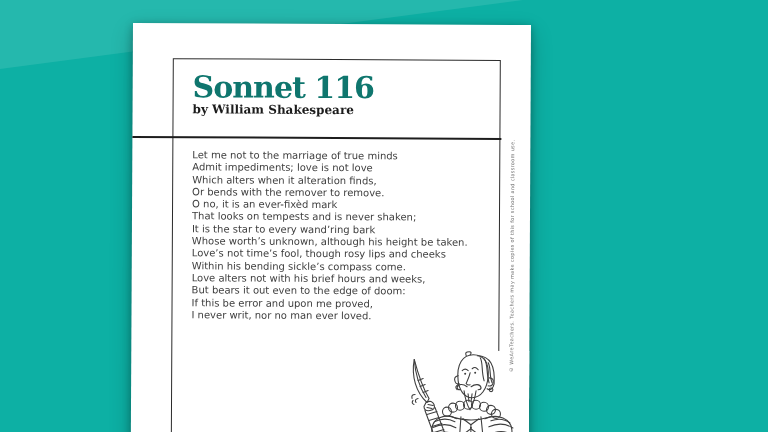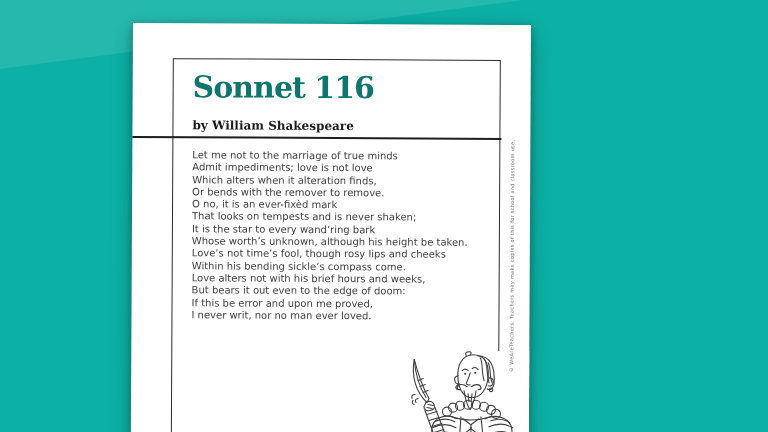--- a/index.html
+++ b/index.html
@@ -50,21 +50,21 @@
     font-size: 30px;
     line-height: 30px;
     letter-spacing: -1px;
     color: #0f766e;
   }
   .byline {
     font-family: "DejaVu Serif", "Liberation Serif", serif;
     font-weight: 700;
     font-size: 12px;
     line-height: 14px;
-    margin-top: 16px;
+    margin-top: 0;
     color: #1b1b1b;
   }
   .divider-rule {
     position: absolute;
     left: 0; top: 113px;
     width: 369px; height: 2px;
     background: #1d1d1d;
     z-index: 2;
   }
   .poem {

